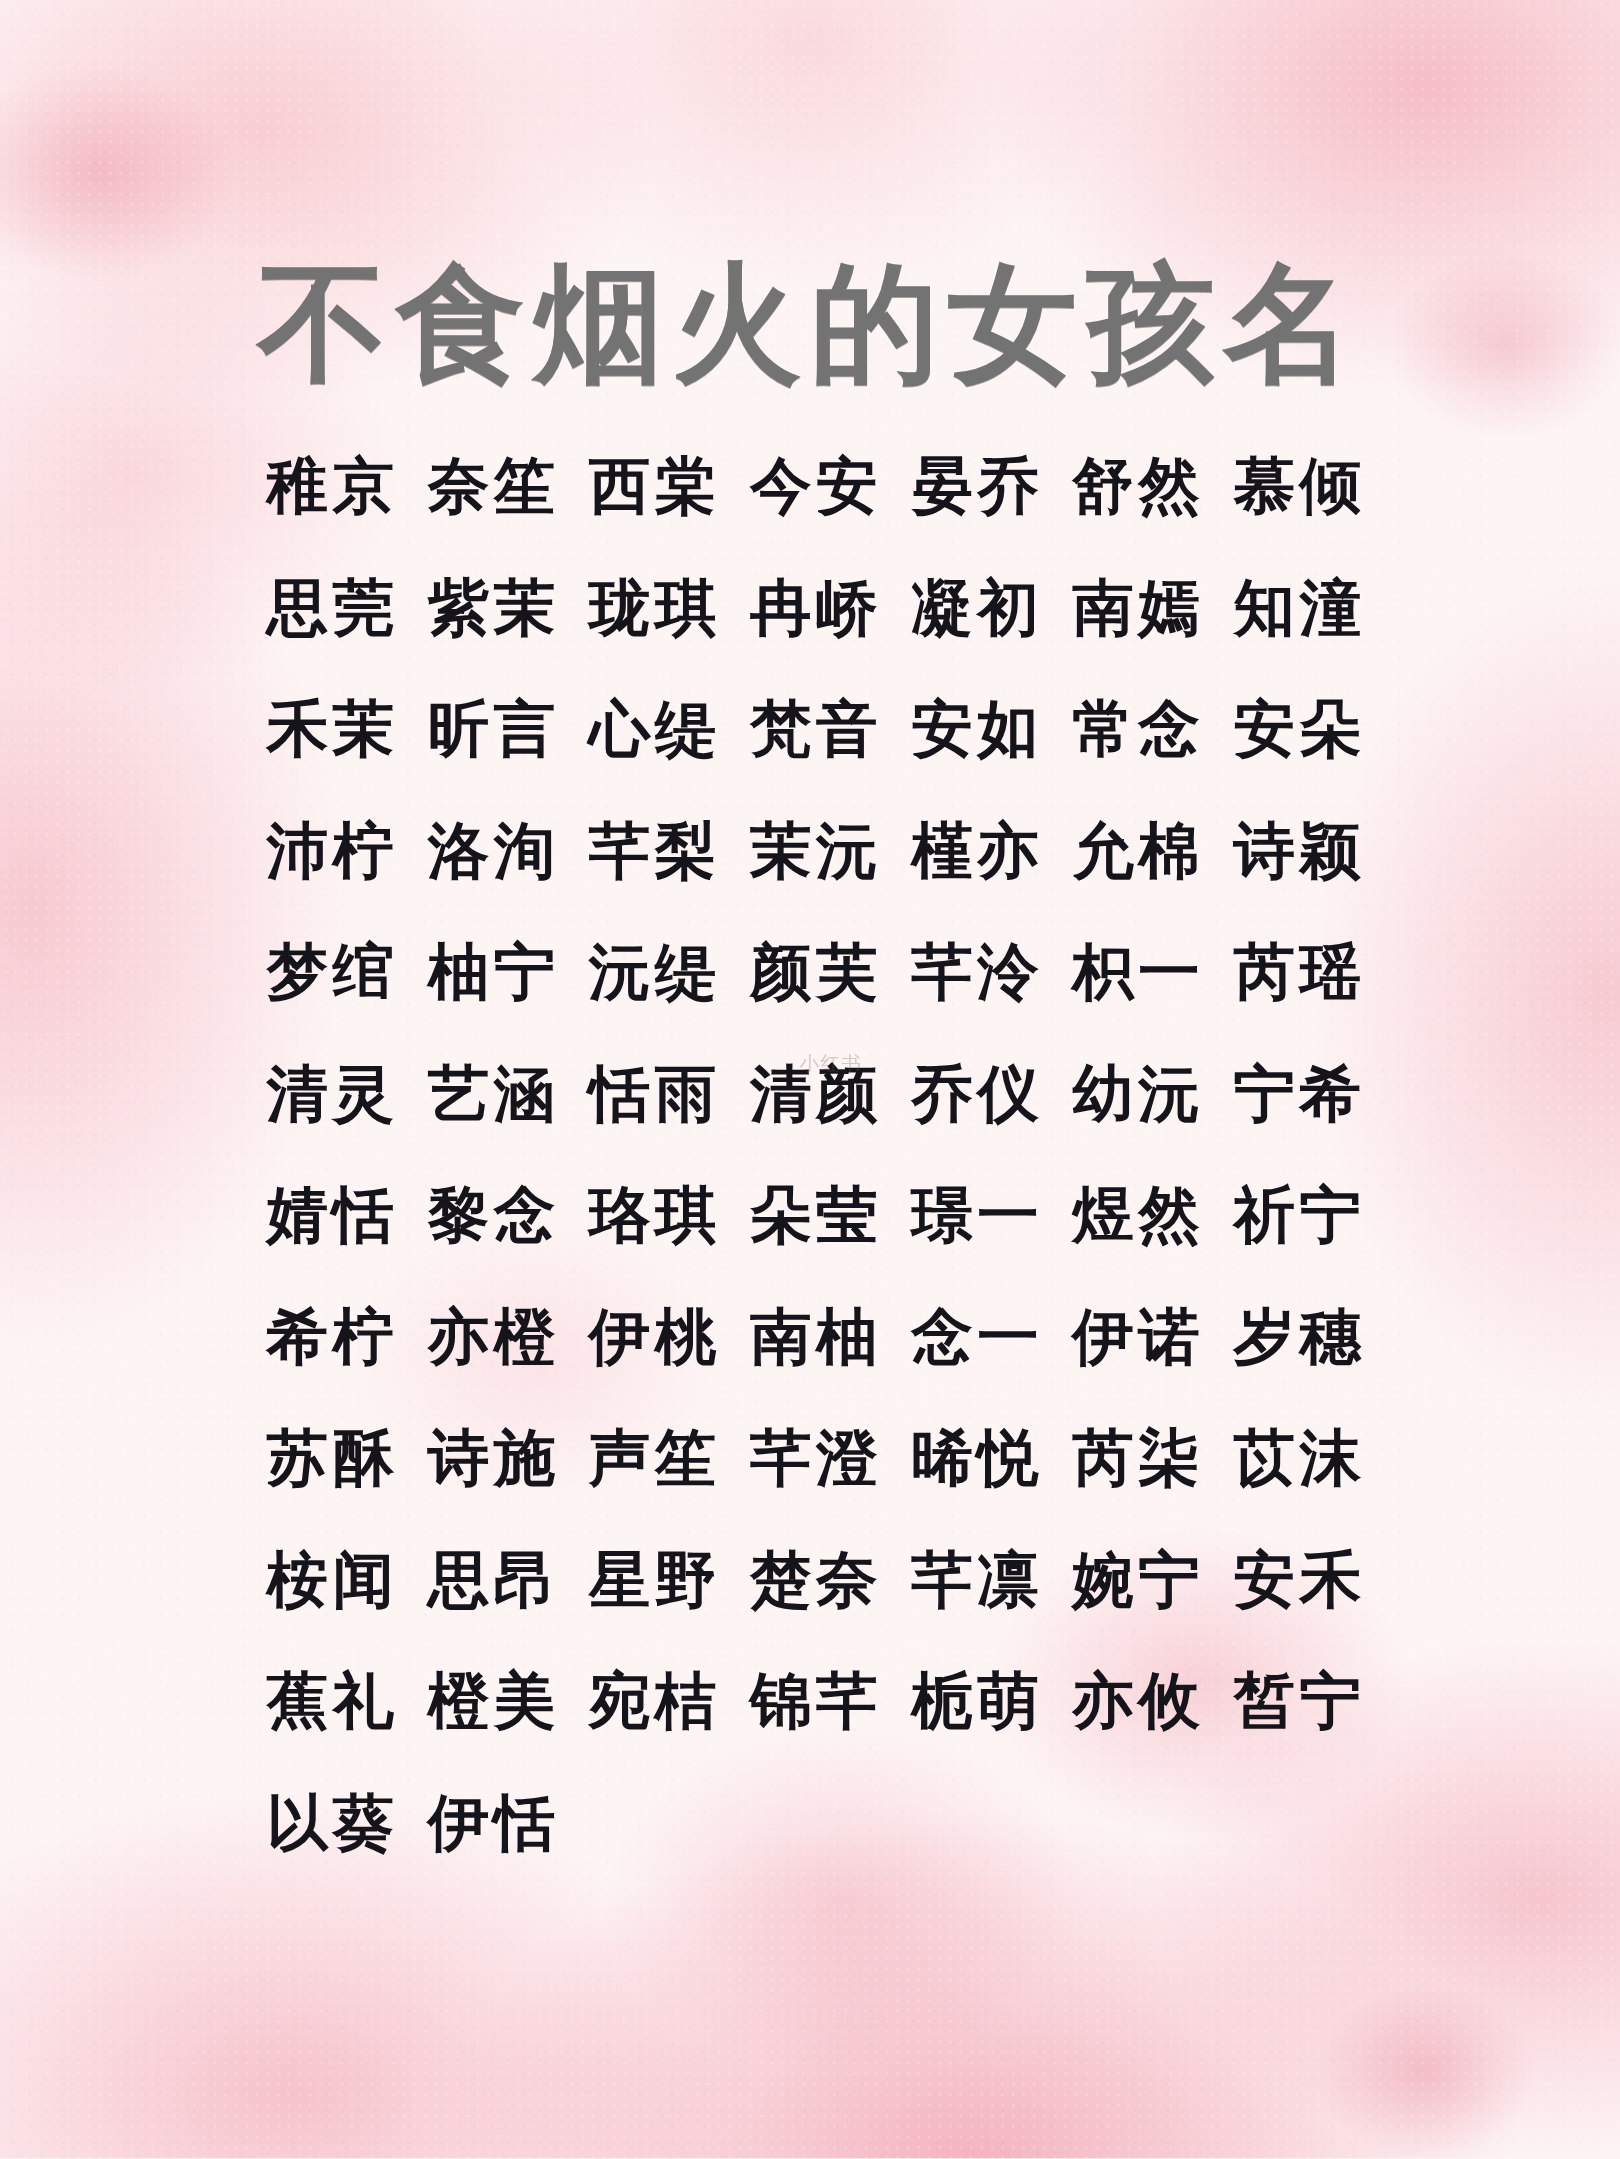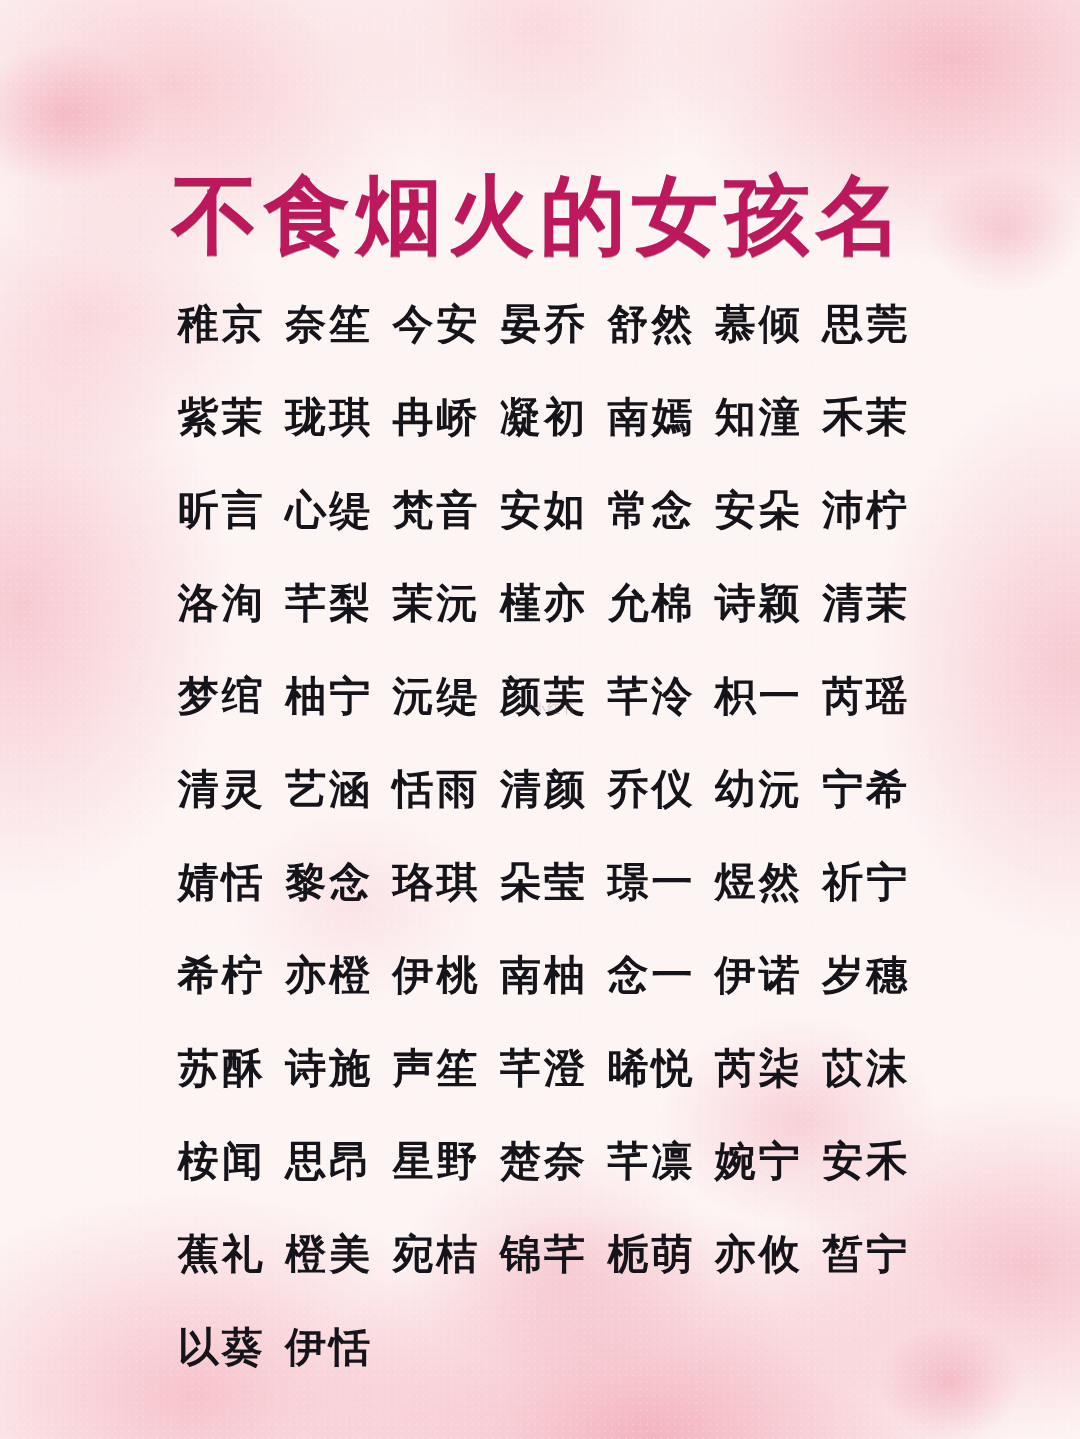--- a/index.html
+++ b/index.html
@@ -83,33 +83,33 @@
   .title {
     position: absolute;
     top: 158px;
     left: 0;
     right: 0;
     text-align: center;
     font-family: "DejaVu Serif", serif;
     font-weight: 700;
     font-size: 86px;
     letter-spacing: 6px;
-    color: #be185d;
+    color: #737373;
     white-space: nowrap;
     text-shadow: 0 1px 0 rgba(0,0,0,0.35);
   }
 
   .name-grid {
     position: absolute;
     top: 286px;
     left: 168px;
     width: 752px;
     display: grid;
     grid-template-columns: repeat(7, 1fr);
-    row-gap: 16px;
+    row-gap: 4px;
     justify-items: center;
   }
 
   .name-cell {
     height: 77px;
     line-height: 77px;
     font-family: "DejaVu Serif", serif;
     font-weight: 700;
     font-size: 41px;
     letter-spacing: 3px;
@@ -138,20 +138,21 @@
   <div class="wash wash-c"></div>
   <div class="wash wash-d"></div>
   <div class="wash wash-e"></div>
   <div class="paper-grain"></div>
 
   <div class="content">
     <div class="title">不食烟火的女孩名</div>
     <div class="name-grid">
         <div class="name-cell">稚京</div>
         <div class="name-cell">奈笙</div>
+        <div class="name-cell">西棠</div>
         <div class="name-cell">今安</div>
         <div class="name-cell">晏乔</div>
         <div class="name-cell">舒然</div>
         <div class="name-cell">慕倾</div>
         <div class="name-cell">思莞</div>
         <div class="name-cell">紫茉</div>
         <div class="name-cell">珑琪</div>
         <div class="name-cell">冉峤</div>
         <div class="name-cell">凝初</div>
         <div class="name-cell">南嫣</div>
@@ -163,21 +164,20 @@
         <div class="name-cell">安如</div>
         <div class="name-cell">常念</div>
         <div class="name-cell">安朵</div>
         <div class="name-cell">沛柠</div>
         <div class="name-cell">洛洵</div>
         <div class="name-cell">芊梨</div>
         <div class="name-cell">茉沅</div>
         <div class="name-cell">槿亦</div>
         <div class="name-cell">允棉</div>
         <div class="name-cell">诗颖</div>
-        <div class="name-cell">清茉</div>
         <div class="name-cell">梦绾</div>
         <div class="name-cell">柚宁</div>
         <div class="name-cell">沅缇</div>
         <div class="name-cell">颜芙</div>
         <div class="name-cell">芊泠</div>
         <div class="name-cell">枳一</div>
         <div class="name-cell">芮瑶</div>
         <div class="name-cell">清灵</div>
         <div class="name-cell">艺涵</div>
         <div class="name-cell">恬雨</div>

